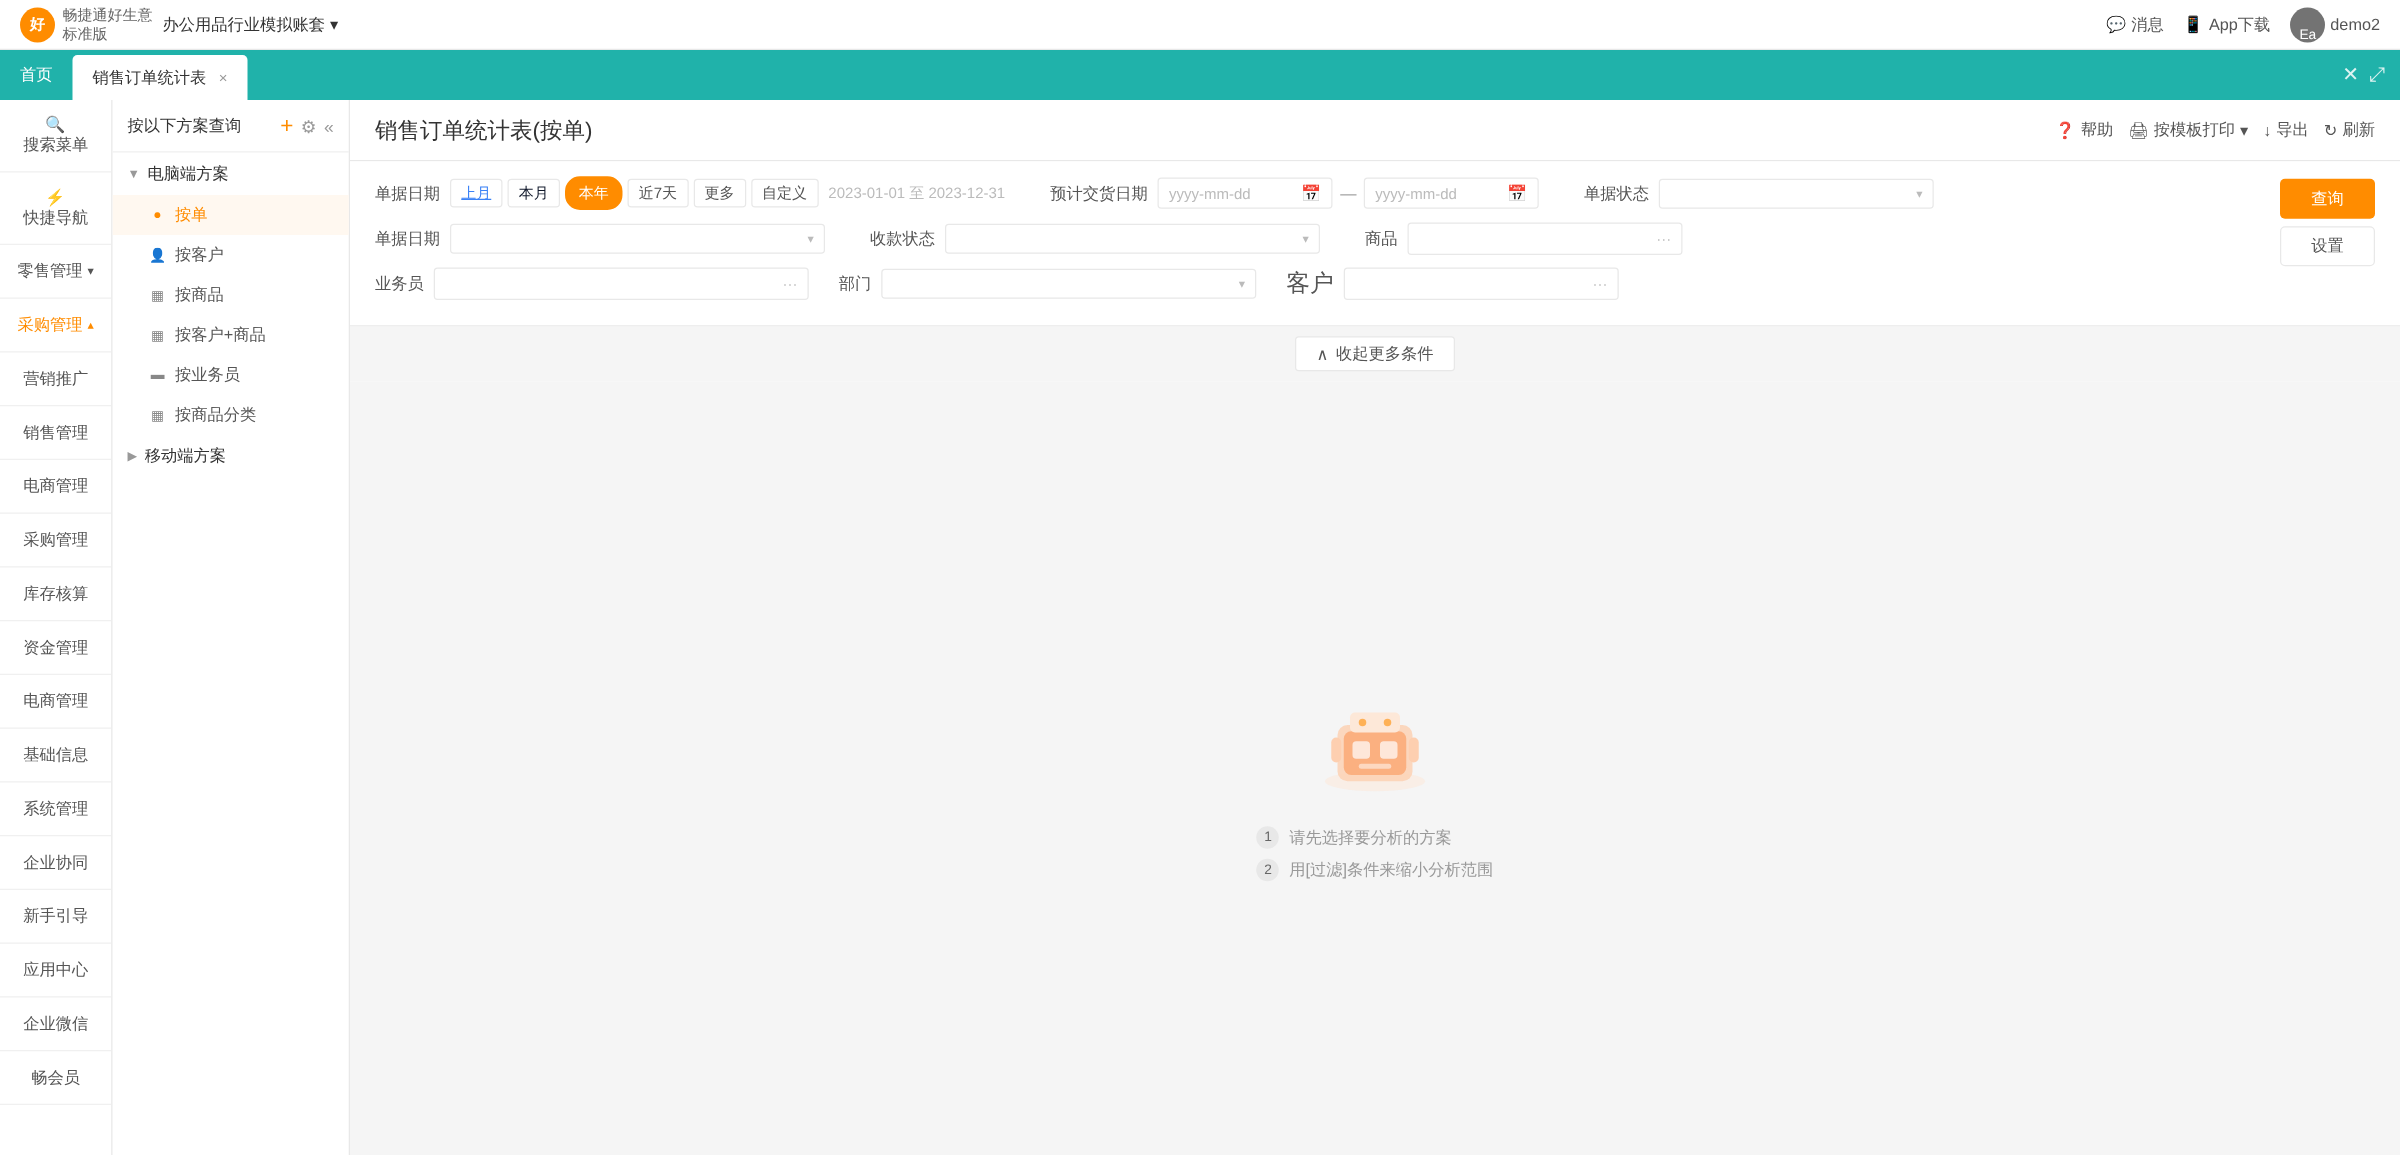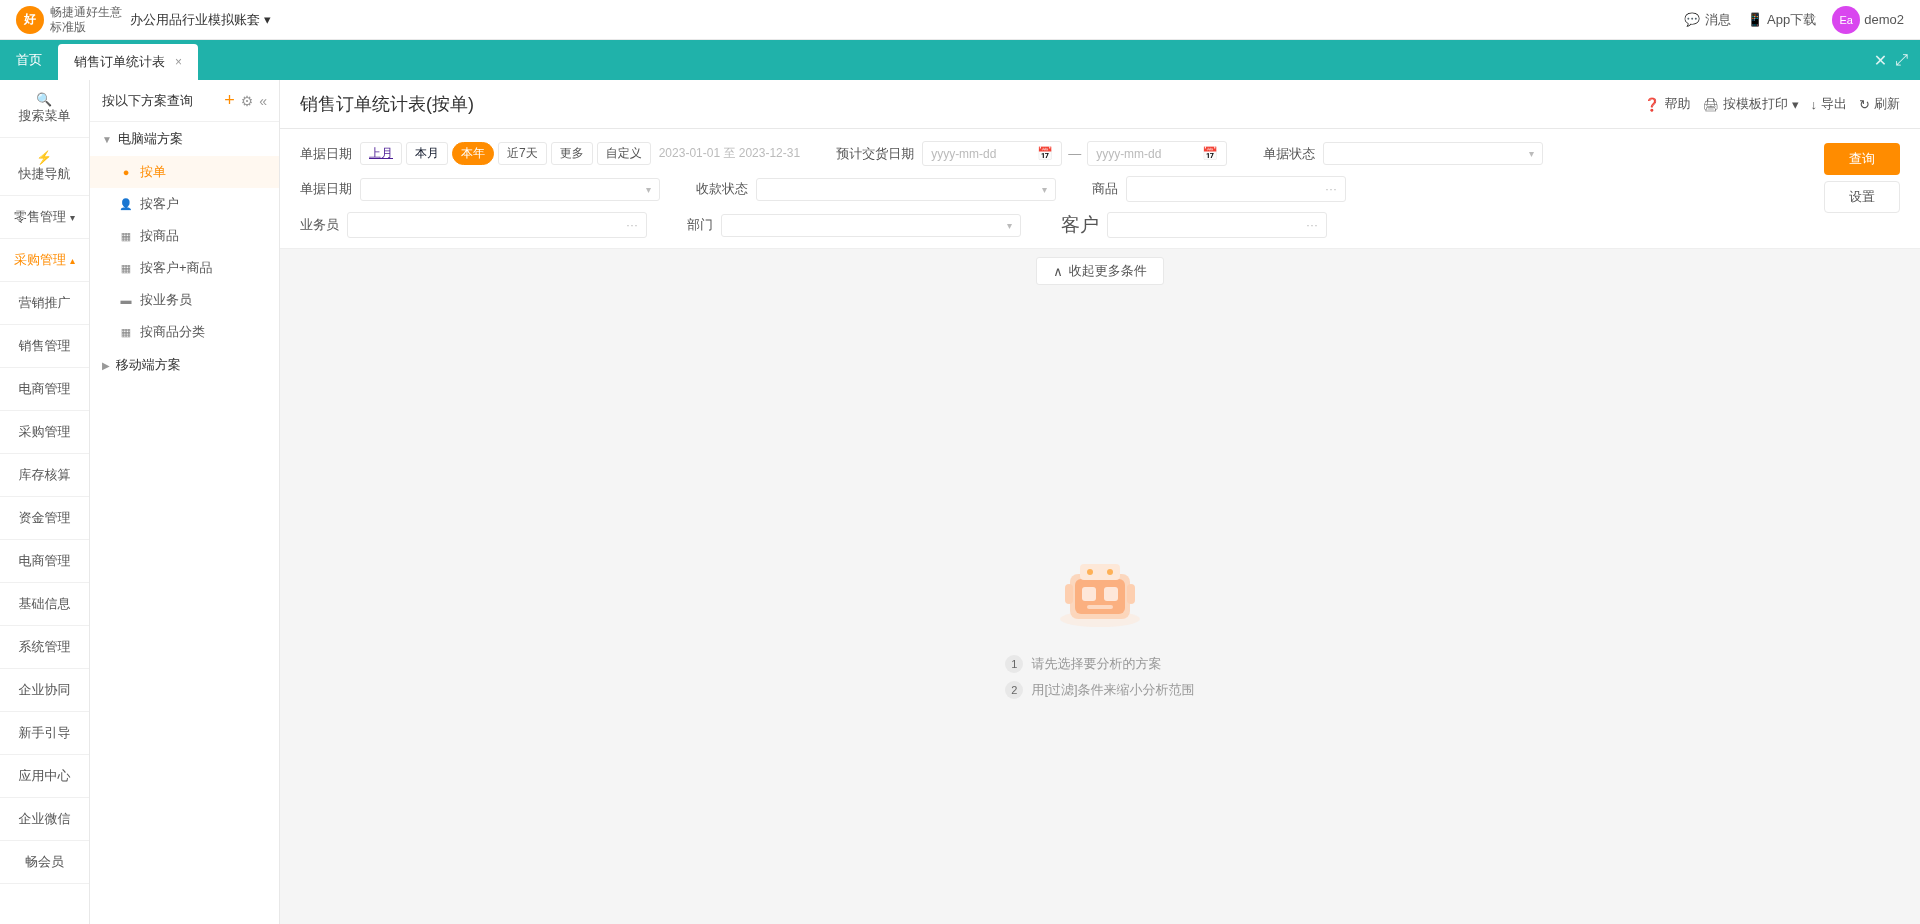--- a/index.html
+++ b/index.html
@@ -7,21 +7,21 @@
 
     
     .top-bar { height: 40px; background: #fff; display: flex; align-items: center; justify-content: space-between; padding: 0 16px; border-bottom: 1px solid #e8e8e8; flex-shrink: 0; }
     .top-bar-left { display: flex; align-items: center; gap: 8px; }
     .logo-area { display: flex; align-items: center; gap: 6px; }
     .logo-icon { width: 28px; height: 28px; background: #ff8c00; border-radius: 50%; display: flex; align-items: center; justify-content: center; color: white; font-size: 12px; font-weight: bold; }
     .logo-text { font-size: 12px; color: #666; line-height: 1.2; }
     .app-selector { display: flex; align-items: center; gap: 4px; font-size: 13px; color: #333; cursor: pointer; }
     .top-bar-right { display: flex; align-items: center; gap: 16px; }
     .top-right-item { display: flex; align-items: center; gap: 4px; color: #555; font-size: 13px; cursor: pointer; }
-    .avatar { width: 28px; height: 28px; border-radius: 50%; background: #d946ef; display: flex; align-items: center; justify-content: center; color: white; font-size: 11px; }
+    .avatar { width: 28px; height: 28px; border-radius: 50%; background: #737373; display: flex; align-items: flex-end; justify-content: center; color: white; font-size: 11px; }
 
     
     .tab-bar { height: 40px; background: #20b2aa; display: flex; align-items: center; padding: 0; flex-shrink: 0; }
     .tab-item { height: 40px; display: flex; align-items: center; padding: 0 16px; color: rgba(255,255,255,0.85); font-size: 13px; cursor: pointer; gap: 6px; }
     .tab-item.home { color: white; }
     .tab-item.active { background: white; color: #333; border-radius: 4px 4px 0 0; margin-top: 4px; height: 36px; }
     .tab-item.active .tab-close { color: #999; }
     .tab-close { font-size: 12px; cursor: pointer; margin-left: 4px; }
     .tab-bar-actions { margin-left: auto; display: flex; align-items: center; gap: 8px; padding-right: 12px; }
     .tab-bar-btn { color: rgba(255,255,255,0.85); cursor: pointer; font-size: 16px; }
@@ -260,23 +260,23 @@
       <div class="filter-section">
         <div style="padding: 12px 20px 0 20px;">
 
           <div style="display:flex; align-items:flex-start; gap:16px; margin-bottom:10px;">
             <div style="flex:1;">
 
               <div style="display:flex; align-items:center; gap:16px; margin-bottom:10px; flex-wrap:wrap;">
                 <div style="display:flex; align-items:center; gap:8px;">
                   <span style="color:#555; font-size:13px; white-space:nowrap;">单据日期</span>
                   <div style="display:flex; align-items:center; gap:4px;">
-                    <button style="padding:2px 8px; border:1px solid #e8e8e8; border-radius:3px; background:white; color:#4c1d95; font-size:12px; cursor:pointer;text-decoration:underline;">上月</button>
+                    <button style="padding:2px 8px; border:1px solid #e8e8e8; border-radius:3px; background:white; color:#3b82f6; font-size:12px; cursor:pointer;text-decoration:underline;">上月</button>
                     <button style="padding:2px 8px; border:1px solid #e8e8e8; border-radius:3px; background:white; color:#0f172a; font-size:12px; cursor:pointer;">本月</button>
-                    <button style="padding:2px 8px; border:1px solid #7f1d1d; border-radius:12px; background:#ff8c00; border-color:#ff8c00; color:white; font-size:12px; cursor:pointer;">本年</button>
+                    <button style="padding:2px 8px; border:3px solid #7f1d1d; border-radius:12px; background:#ff8c00; border-color:#ff8c00; color:white; font-size:12px; cursor:pointer;">本年</button>
                     <button style="padding:2px 8px; border:1px solid #e8e8e8; border-radius:3px; background:white; color:#555; font-size:12px; cursor:pointer;">近7天</button>
                     <button style="padding:2px 8px; border:1px solid #e8e8e8; border-radius:3px; background:white; color:#555; font-size:12px; cursor:pointer;">更多</button>
                     <button style="padding:2px 8px; border:1px solid #e8e8e8; border-radius:3px; background:white; color:#555; font-size:12px; cursor:pointer;">自定义</button>
                     <span style="color:#bbb; font-size:12px; margin-left:4px;">2023-01-01 至 2023-12-31</span>
                   </div>
                 </div>
 
                 <div style="display:flex; align-items:center; gap:8px; margin-left:20px;">
                   <span style="color:#555; font-size:13px; white-space:nowrap;">预计交货日期</span>
                   <div style="display:flex; align-items:center; gap:6px;">
@@ -320,21 +320,21 @@
 
                 <div style="display:flex; align-items:center; gap:8px; margin-left:20px;">
                   <span style="color:#555; font-size:13px; white-space:nowrap;">商品</span>
                   <div style="display:flex; align-items:center; border:1px solid #e8e8e8; border-radius:3px; padding:5px 8px; min-width:220px; cursor:pointer;">
                     <span style="flex:1; color:#bbb;"></span>
                     <span style="color:#bbb; font-size:12px;">···</span>
                   </div>
                 </div>
               </div>
 
-              <div style="display:flex; align-items:center; gap:20px; flex-wrap:wrap;">
+              <div style="display:flex; align-items:center; gap:4px; margin-bottom:10px; flex-wrap:wrap;">
                 <div style="display:flex; align-items:center; gap:8px;">
                   <span style="color:#555; font-size:13px; white-space:nowrap;">业务员</span>
                   <div style="display:flex; align-items:center; border:1px solid #e8e8e8; border-radius:3px; padding:5px 8px; min-width:300px; cursor:pointer;">
                     <span style="flex:1; color:#bbb;"></span>
                     <span style="color:#bbb; font-size:12px;">···</span>
                   </div>
                 </div>
 
                 <div style="display:flex; align-items:center; gap:8px; margin-left:20px;">
                   <span style="color:#555; font-size:13px; white-space:nowrap;">部门</span>

